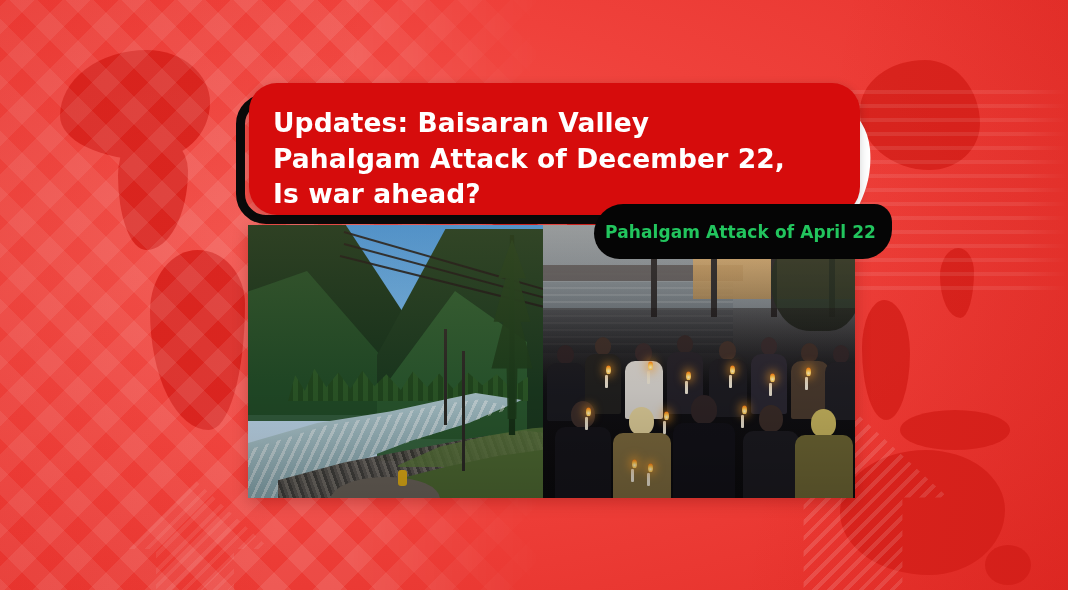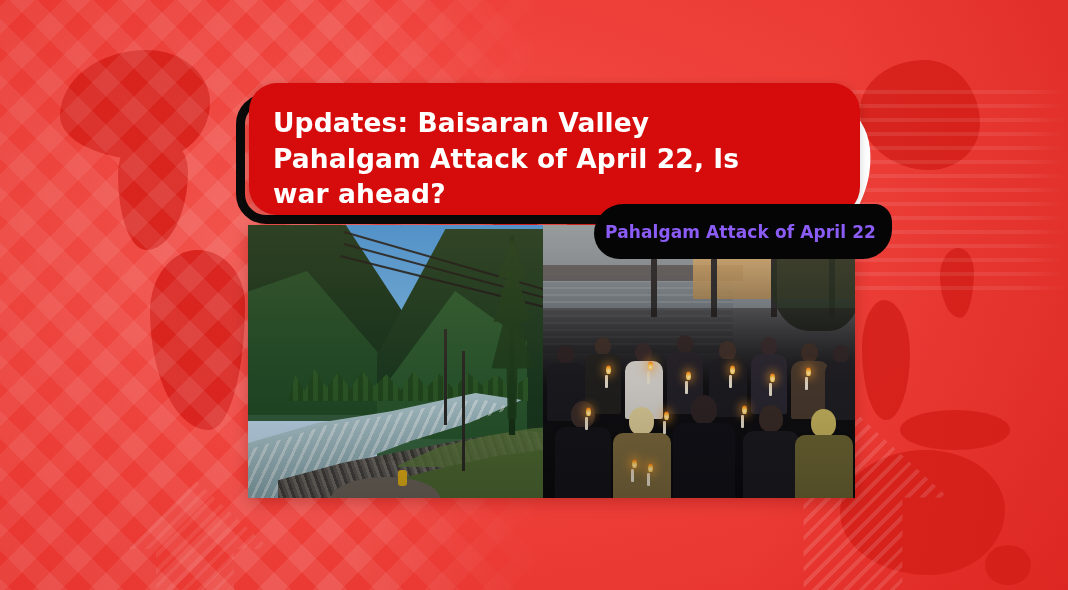--- a/index.html
+++ b/index.html
@@ -54,21 +54,21 @@
     box-shadow:0 2px 10px rgba(0,0,0,.18);}
   .headline-text{position:absolute;left:24px;top:22px;right:62px;
     color:#ffffff;font-size:26.5px;line-height:1.34;font-weight:700;
     letter-spacing:.1px;font-family:"DejaVu Sans","Liberation Sans",sans-serif;}
 
   
   .subtitle-pill{position:absolute;left:594px;top:204px;width:298px;height:55px;
     background:#050505;border-radius:30px 18px 30px 26px;}
   .subtitle-text{position:absolute;inset:0;display:flex;align-items:center;
     justify-content:flex-end;padding-right:16px;
-    color:#8b5cf6;font-size:17px;font-weight:700;letter-spacing:.1px;
+    color:#22c55e;font-size:17px;font-weight:700;letter-spacing:.1px;
     font-family:"DejaVu Sans","Liberation Sans",sans-serif;}
 
   
   .photos{position:absolute;left:248px;top:225px;width:607px;height:273px;
     display:flex;overflow:hidden;background:#111;
     box-shadow:0 4px 14px rgba(90,0,0,.28);}
   .photo{position:relative;overflow:hidden;height:100%;}
   .photo.valley{width:295px;}
   .photo.vigil{width:312px;}
 
@@ -176,21 +176,21 @@
   <div class="arrow-stripes left"></div>
   <div class="bg-vignette"></div>
 
   <div class="card-shadow"></div>
 
   <svg class="swoosh" viewBox="0 0 150 196">
     <path d="M4 26 C 74 18, 122 40, 126 86 C 130 132, 104 162, 82 190 L 64 176 C 88 150, 110 124, 106 88 C 102 52, 64 40, 0 48 Z" fill="#ffffff"></path>
   </svg>
 
   <div class="headline-card">
-    <div class="headline-text">Updates: Baisaran Valley Pahalgam Attack of April 22, Is war ahead?</div>
+    <div class="headline-text">Updates: Baisaran Valley Pahalgam Attack of December 22, Is war ahead?</div>
   </div>
 
   <div class="photos">
 
     <div class="photo valley">
       <div class="v-sky"></div>
       <div class="v-snow"></div>
       <div class="v-farhill"></div>
       <div class="v-ridge-l"></div>
       <div class="v-ridge-l2"></div>

